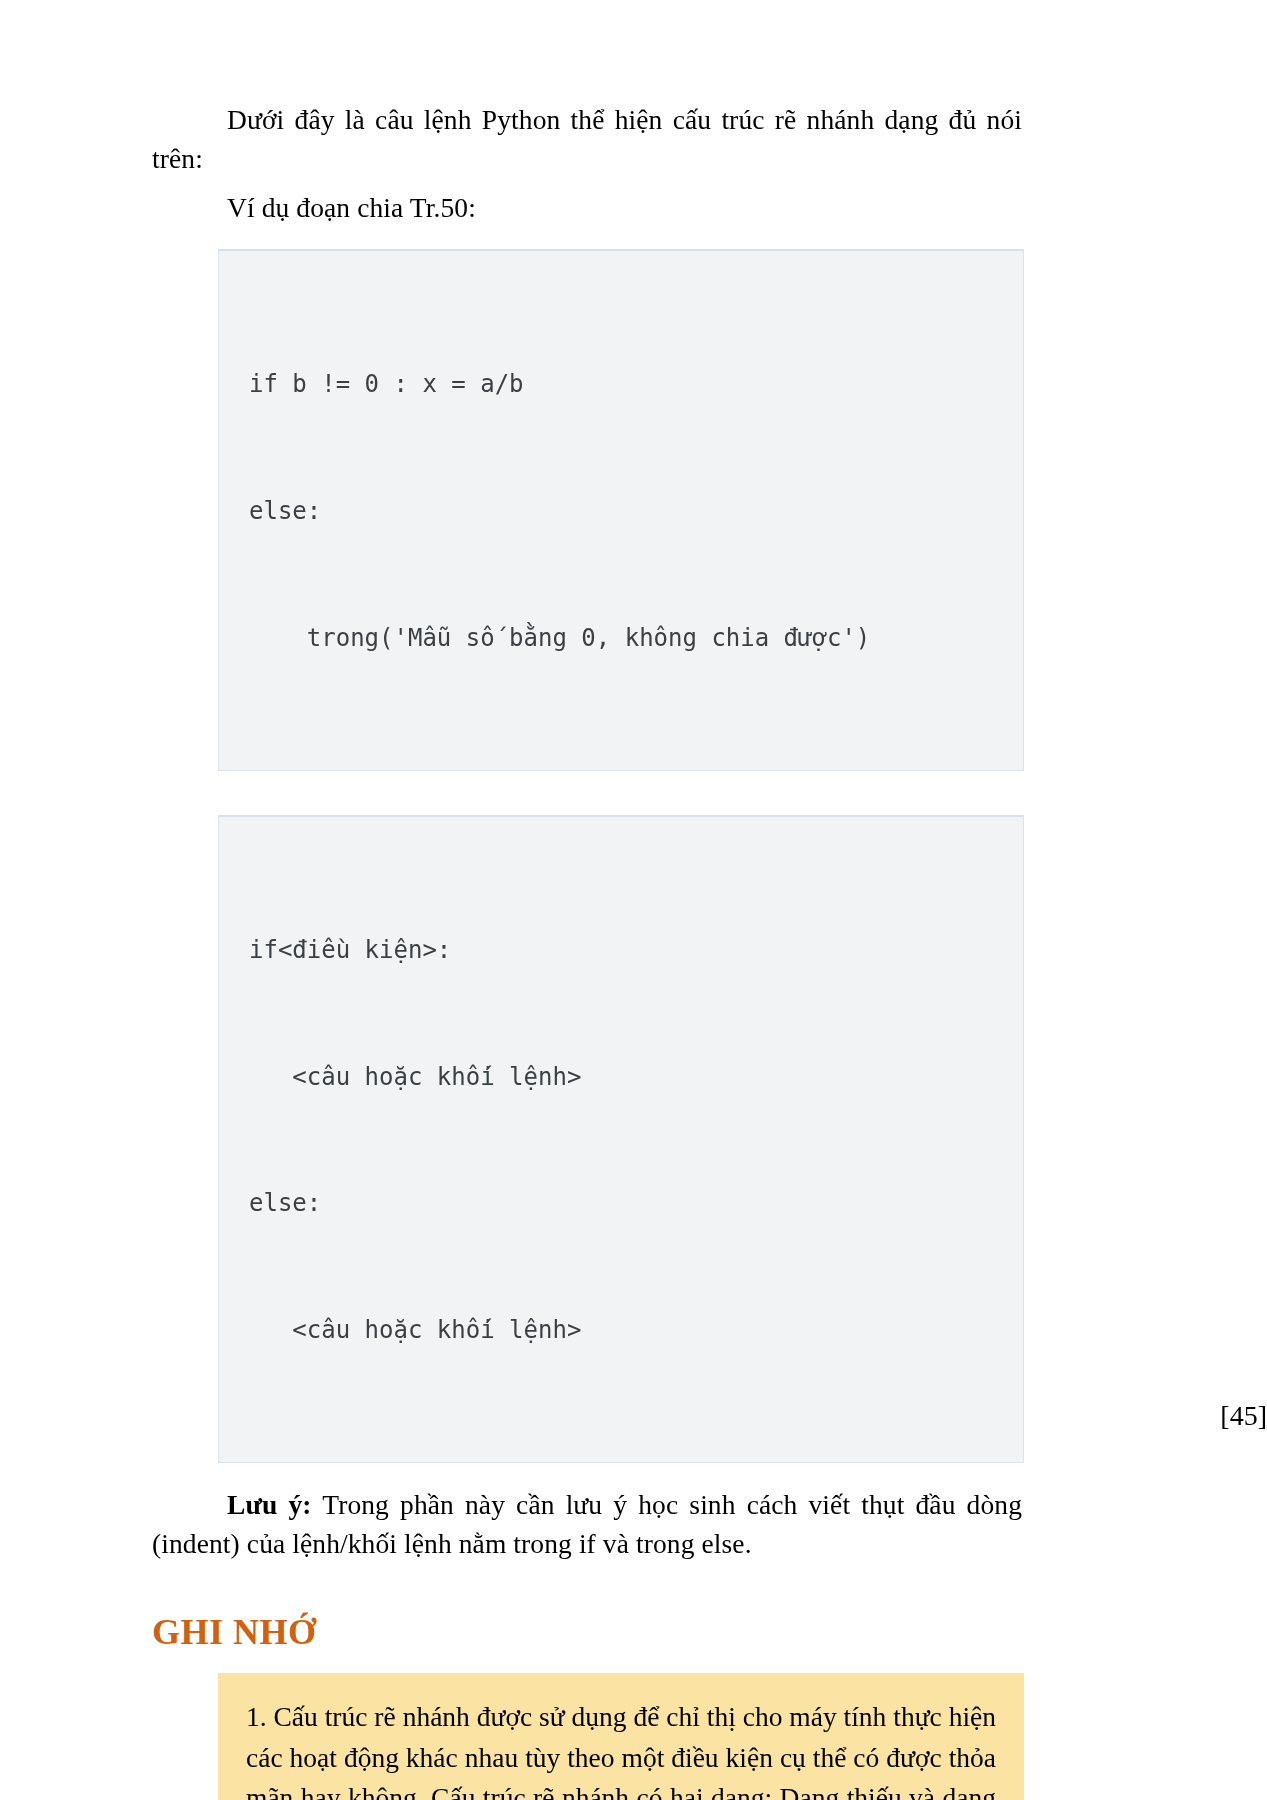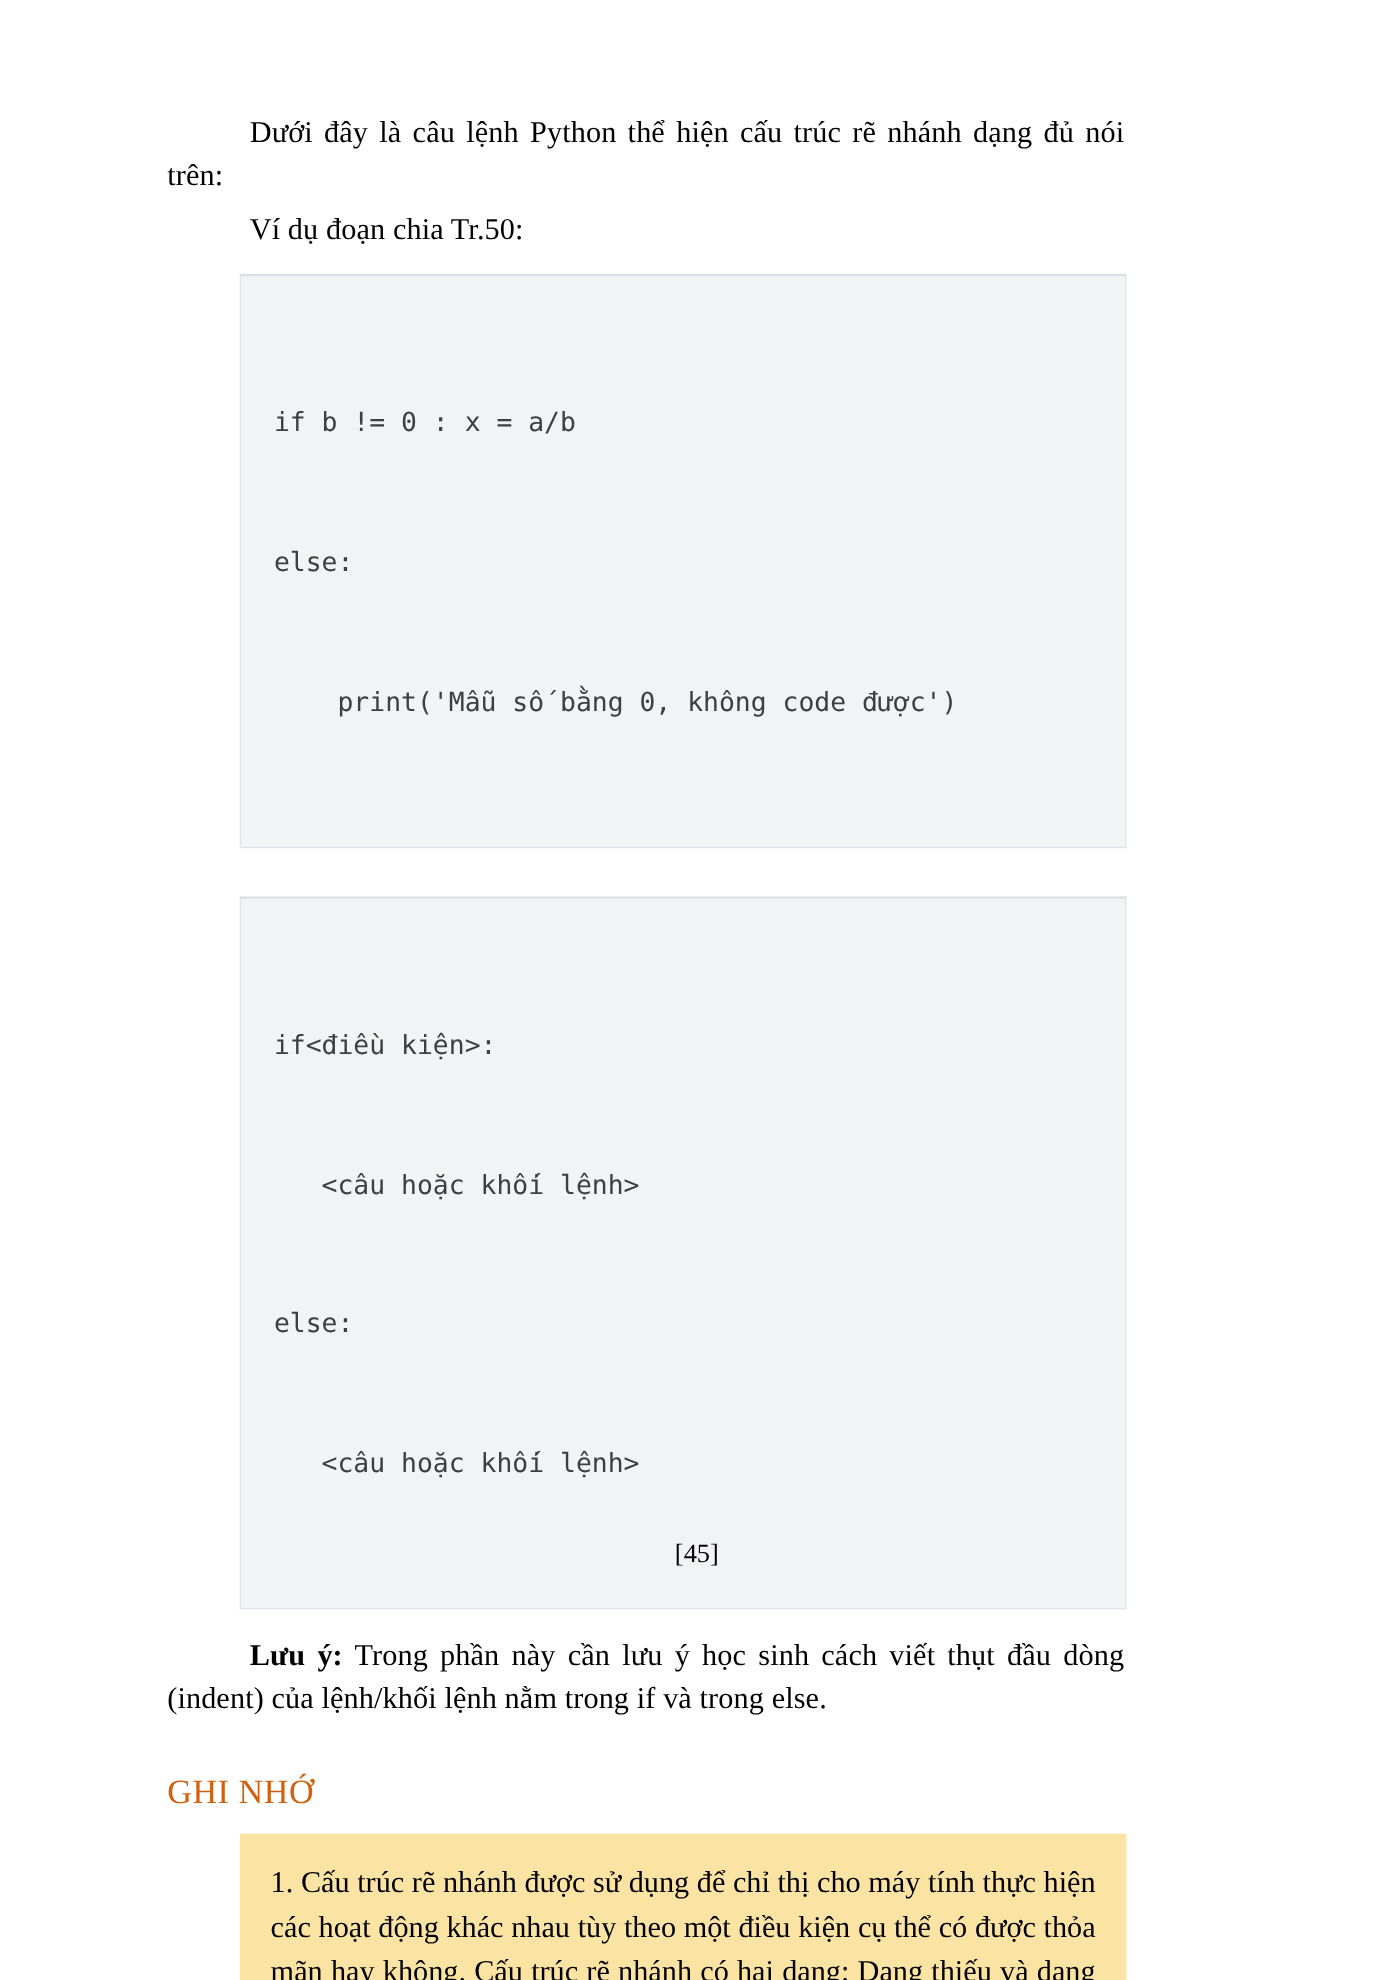--- a/index.html
+++ b/index.html
@@ -56,22 +56,22 @@
   .codeblock .line {
     white-space: pre;
   }
   .code-gap-after {
     height: 22px;
   }
   .section-heading {
     margin: 0;
     padding: 0;
     color: #d2600f;
-    font-weight: normal;
-    font-size: 31px;
+    font-weight: bold;
+    font-size: 36px;
     letter-spacing: 0.5px;
   }
   .note-box {
     background: #fbe3a3;
     box-sizing: border-box;
     width: 806px;
     margin-left: 66px;
     padding: 24px 28px 26px 28px;
   }
   .note-box p {
@@ -82,40 +82,40 @@
     text-indent: 0;
   }
   .bi {
     font-weight: bold;
   }
   .page-number {
     position: absolute;
     left: 0;
     top: 1400px;
     width: 1267px;
-    text-align: center;
-    font-size: 24px;
+    text-align: right;
+    font-size: 28px;
   }
 </style>
 </head>
 <body>
 
 <div class="page">
   <div class="content">
 
     <p class="body-text">Dưới đây là câu lệnh Python thể hiện cấu trúc rẽ nhánh dạng đủ nói trên:</p>
 
     <div class="para-gap"></div>
 
     <p class="body-text">Ví dụ đoạn chia Tr.50:</p>
 
     <div class="codeblock">
       <div class="line">if b != 0 : x = a/b</div>
       <div class="line">else:</div>
-      <div class="line">    print('Mẫu số bằng 0, không code được')</div>
+      <div class="line">    trong('Mẫu số bằng 0, không chia được')</div>
     </div>
 
     <div class="code-gap-after"></div>
 
 
     <div class="codeblock">
       <div class="line">if&lt;điều kiện&gt;:</div>
       <div class="line">   &lt;câu hoặc khối lệnh&gt;</div>
       <div class="line">else:</div>
       <div class="line">   &lt;câu hoặc khối lệnh&gt;</div>

